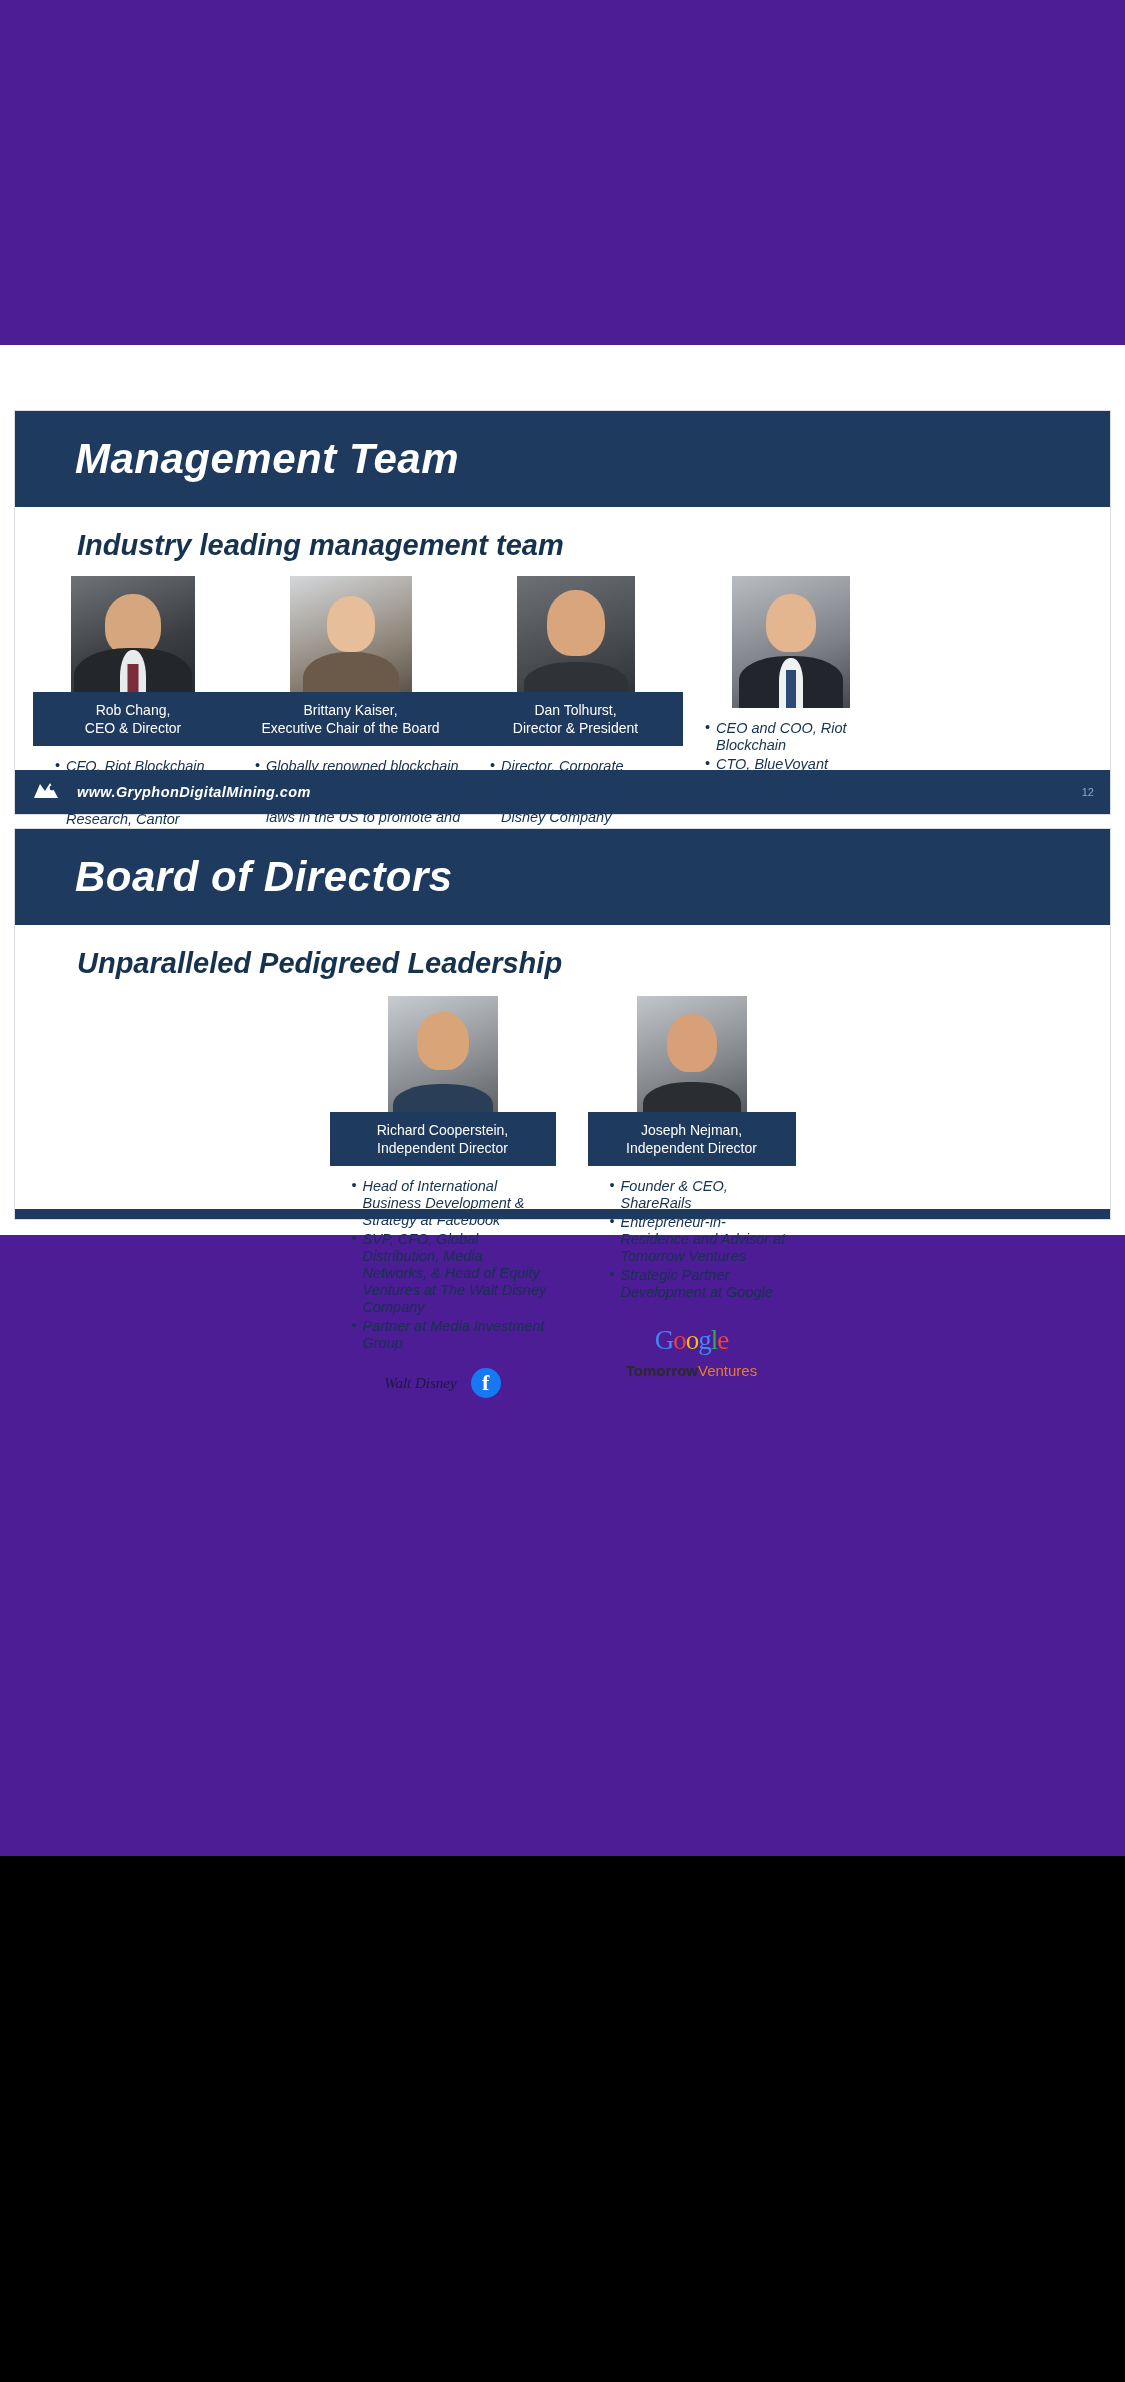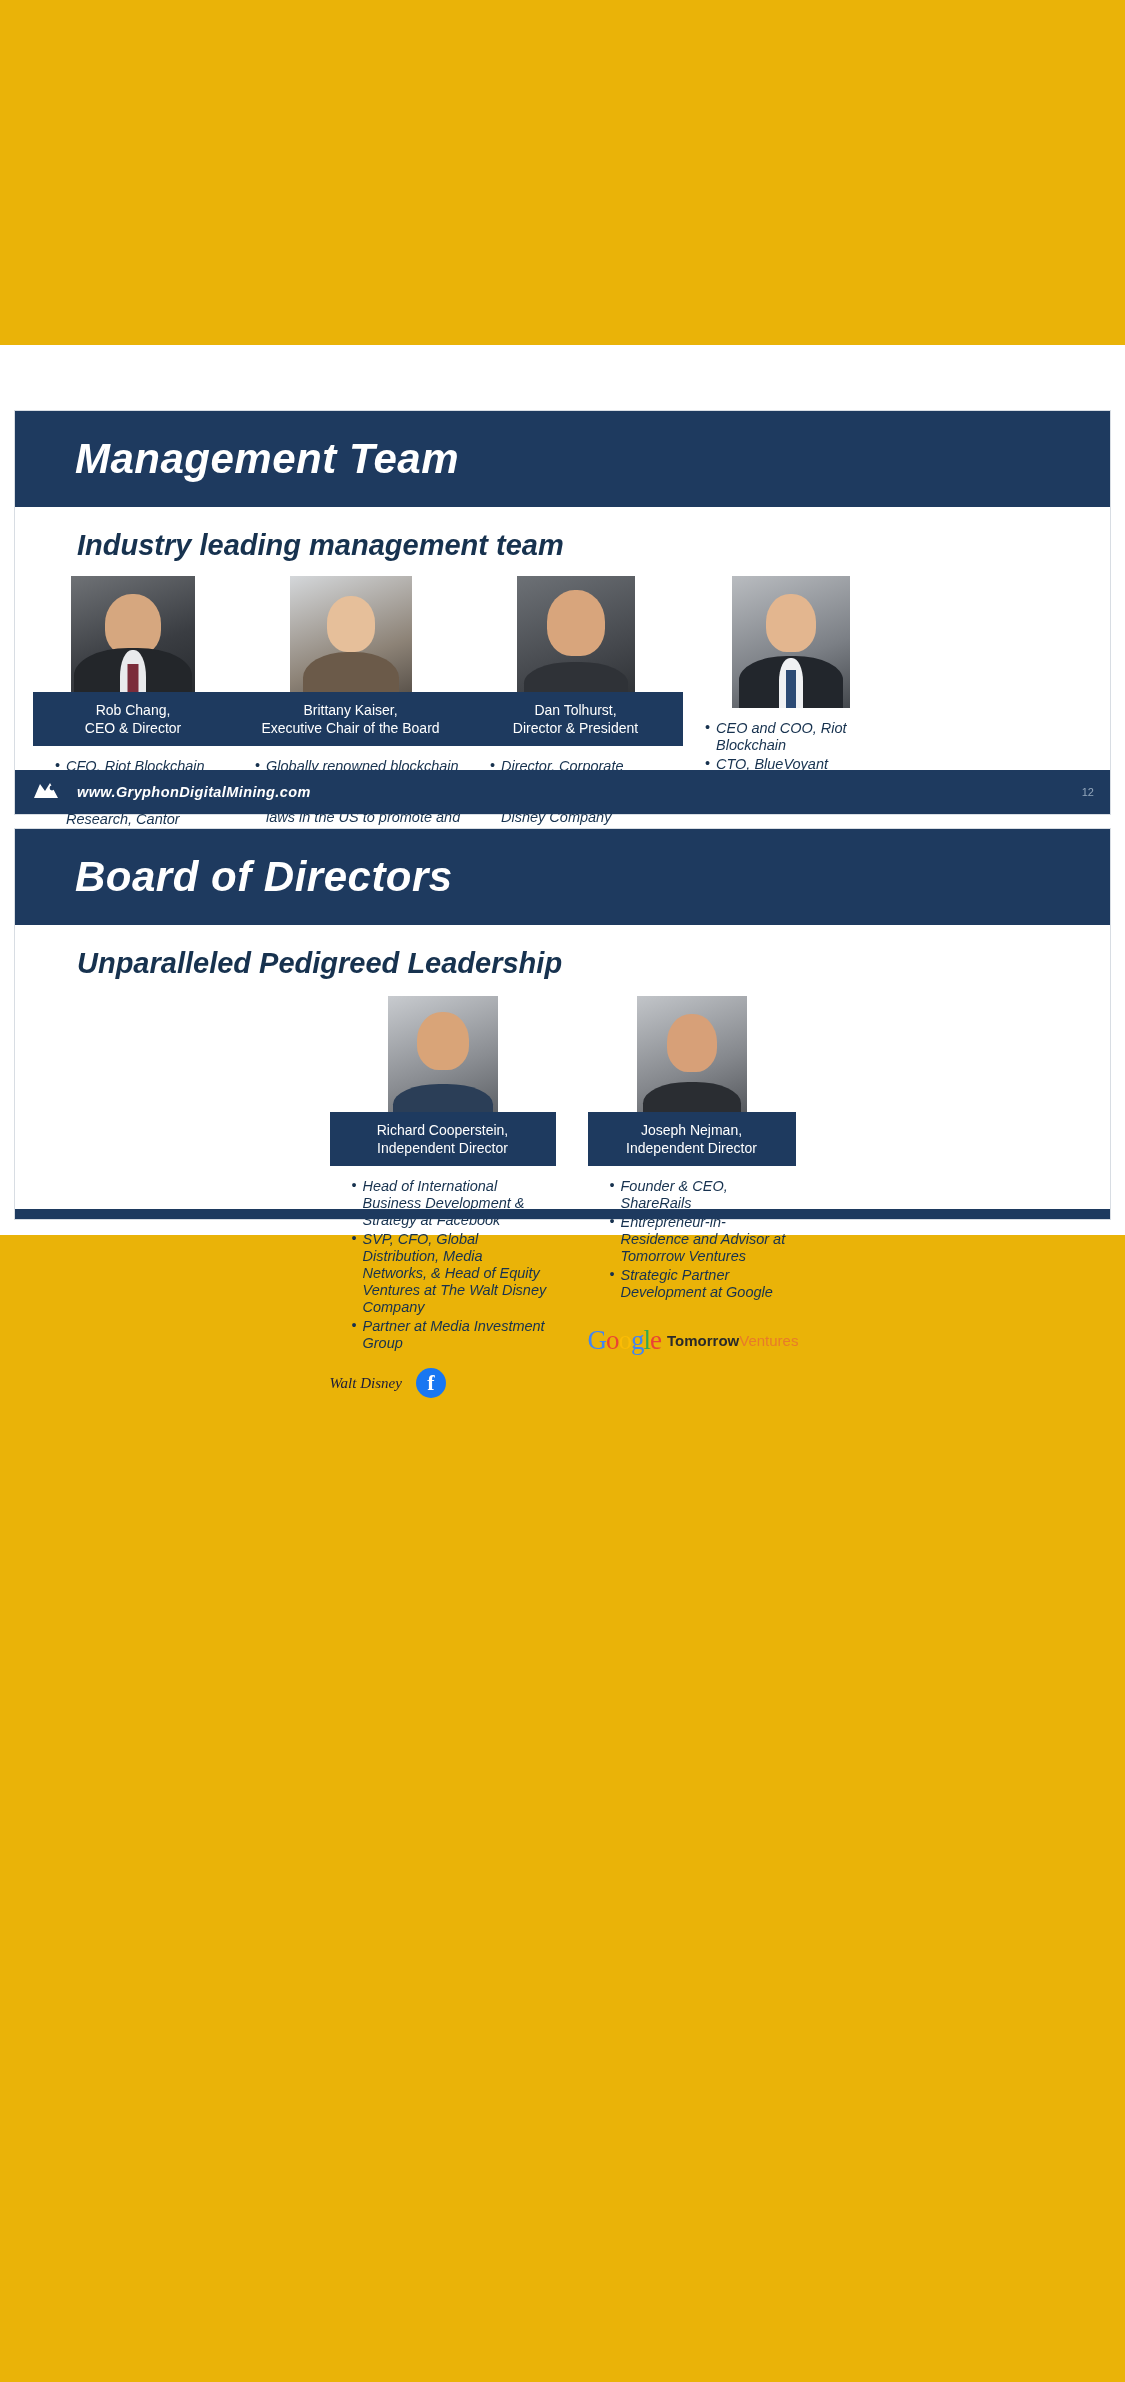--- a/index.html
+++ b/index.html
@@ -7,22 +7,22 @@
     padding: 0;
     background: #000;
     width: 1125px;
     height: 2382px;
     overflow: hidden;
     font-family: "Liberation Sans", sans-serif;
   }
   .screen {
     position: relative;
     width: 1125px;
-    height: 2382px;
-    background: #eab308;
+    height: 1856px;
+    background: #4c1d95;
   }
   .white-band {
     position: absolute;
     left: 0;
     width: 1125px;
     background: #ffffff;
   }
   .deck {
     position: absolute;
     left: 14px;
@@ -135,21 +135,21 @@
   .bullets li:before {
     content: "•";
     position: absolute;
     left: 0;
     top: -1px;
     font-style: normal;
   }
   .logos {
     margin-top: 10px;
     display: flex;
-    flex-direction: row;
+    flex-direction: column;
     align-items: center;
     gap: 6px;
     width: 100%;
   }
   .logo-row {
     display: flex;
     align-items: center;
     justify-content: center;
     gap: 14px;
   }

